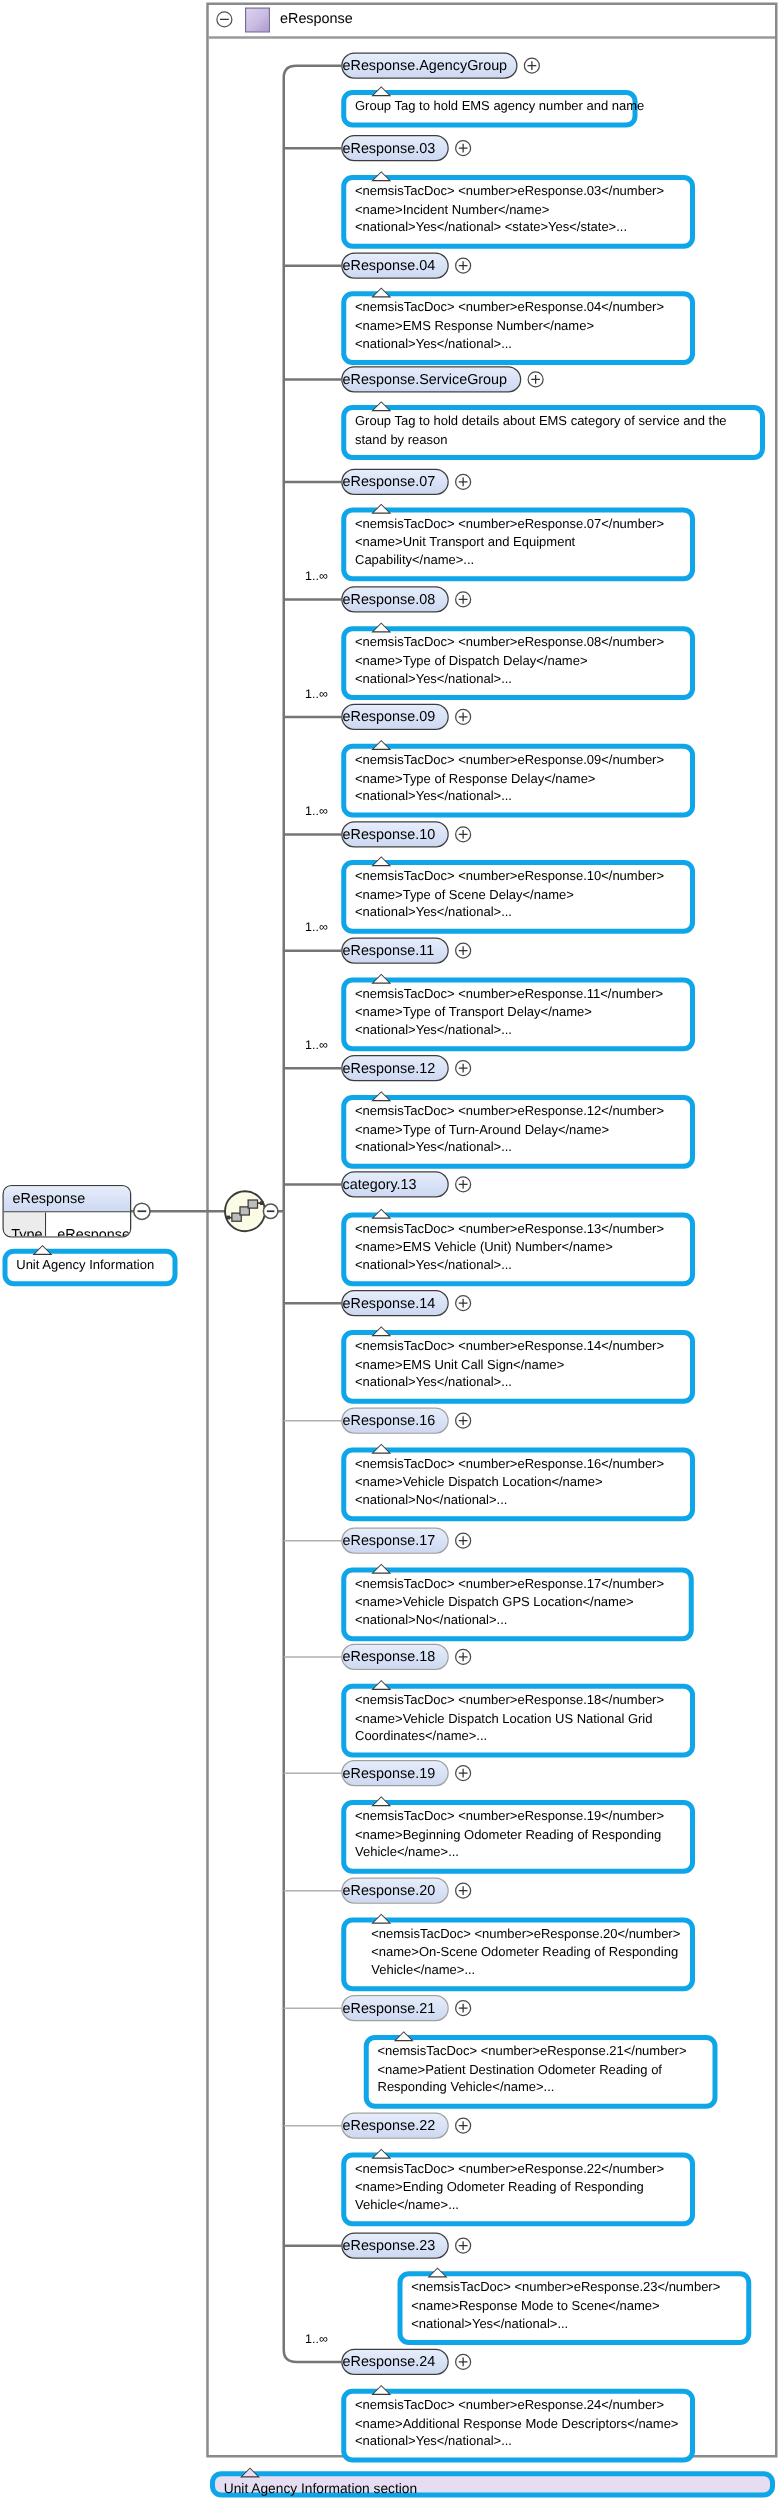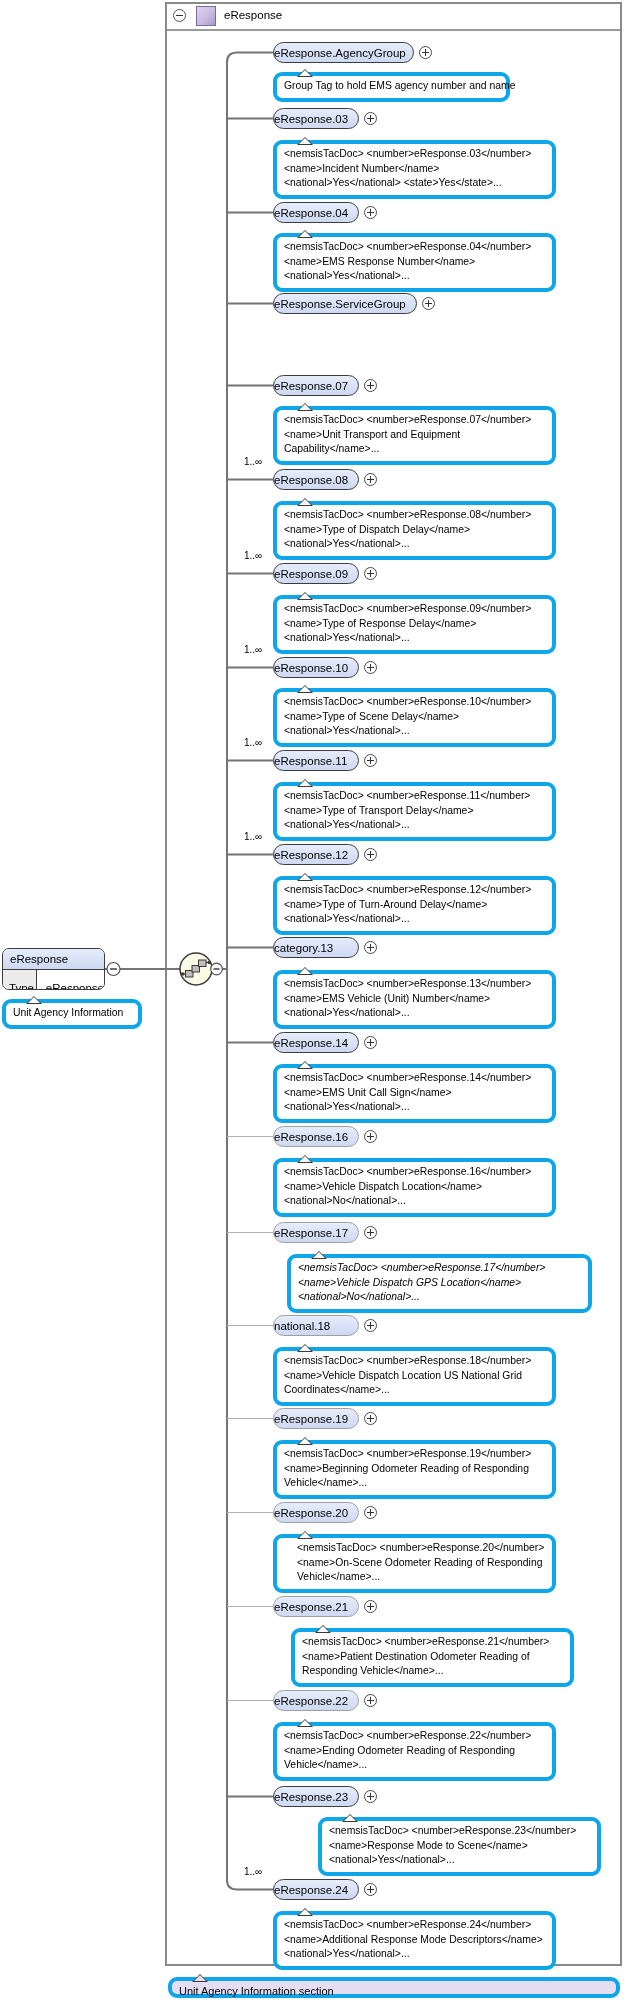--- a/index.html
+++ b/index.html
@@ -171,20 +171,24 @@
   <div class="callout" style="left:273px;top:233px;width:283px;">
     <div class="ln">&lt;nemsisTacDoc&gt; &lt;number&gt;eResponse.04&lt;/number&gt;</div>
       <div class="ln">&lt;name&gt;EMS Response Number&lt;/name&gt;</div>
       <div class="ln">&lt;national&gt;Yes&lt;/national&gt;...</div>
   </div>
 
   <div class="pill" style="left:273px;top:293px;width:144px;">
       <span>eResponse.ServiceGroup</span>
     </div>
   <div class="plus" style="left:422px;top:297px;"></div>
+  <div class="callout" style="left:273px;top:324px;width:339px;">
+    <div class="ln">Group Tag to hold details about EMS category of service and the</div>
+      <div class="ln">stand by reason</div>
+  </div>
 
   <div class="pill" style="left:273px;top:375px;width:86px;">
       <span>eResponse.07</span>
     </div>
   <div class="plus" style="left:364px;top:379px;"></div>
   <div class="callout" style="left:273px;top:406px;width:283px;">
     <div class="ln">&lt;nemsisTacDoc&gt; &lt;number&gt;eResponse.07&lt;/number&gt;</div>
       <div class="ln">&lt;name&gt;Unit Transport and Equipment</div>
       <div class="ln">Capability&lt;/name&gt;...</div>
   </div>
@@ -271,28 +275,28 @@
   <div class="callout" style="left:273px;top:1158px;width:283px;">
     <div class="ln">&lt;nemsisTacDoc&gt; &lt;number&gt;eResponse.16&lt;/number&gt;</div>
       <div class="ln">&lt;name&gt;Vehicle Dispatch Location&lt;/name&gt;</div>
       <div class="ln">&lt;national&gt;No&lt;/national&gt;...</div>
   </div>
 
   <div class="pill opt" style="left:273px;top:1222px;width:86px;">
       <span>eResponse.17</span>
     </div>
   <div class="plus" style="left:364px;top:1226px;"></div>
-  <div class="callout" style="left:287px;top:1254px;width:305px;font-style:italic;">
+  <div class="callout" style="left:273px;top:1254px;width:282px;">
     <div class="ln">&lt;nemsisTacDoc&gt; &lt;number&gt;eResponse.17&lt;/number&gt;</div>
       <div class="ln">&lt;name&gt;Vehicle Dispatch GPS Location&lt;/name&gt;</div>
       <div class="ln">&lt;national&gt;No&lt;/national&gt;...</div>
   </div>
 
   <div class="pill opt" style="left:273px;top:1315px;width:86px;">
-      <span>national.18</span>
+      <span>eResponse.18</span>
     </div>
   <div class="plus" style="left:364px;top:1319px;"></div>
   <div class="callout" style="left:273px;top:1347px;width:283px;">
     <div class="ln">&lt;nemsisTacDoc&gt; &lt;number&gt;eResponse.18&lt;/number&gt;</div>
       <div class="ln">&lt;name&gt;Vehicle Dispatch Location US National Grid</div>
       <div class="ln">Coordinates&lt;/name&gt;...</div>
   </div>
 
   <div class="pill opt" style="left:273px;top:1408px;width:86px;">
       <span>eResponse.19</span>

